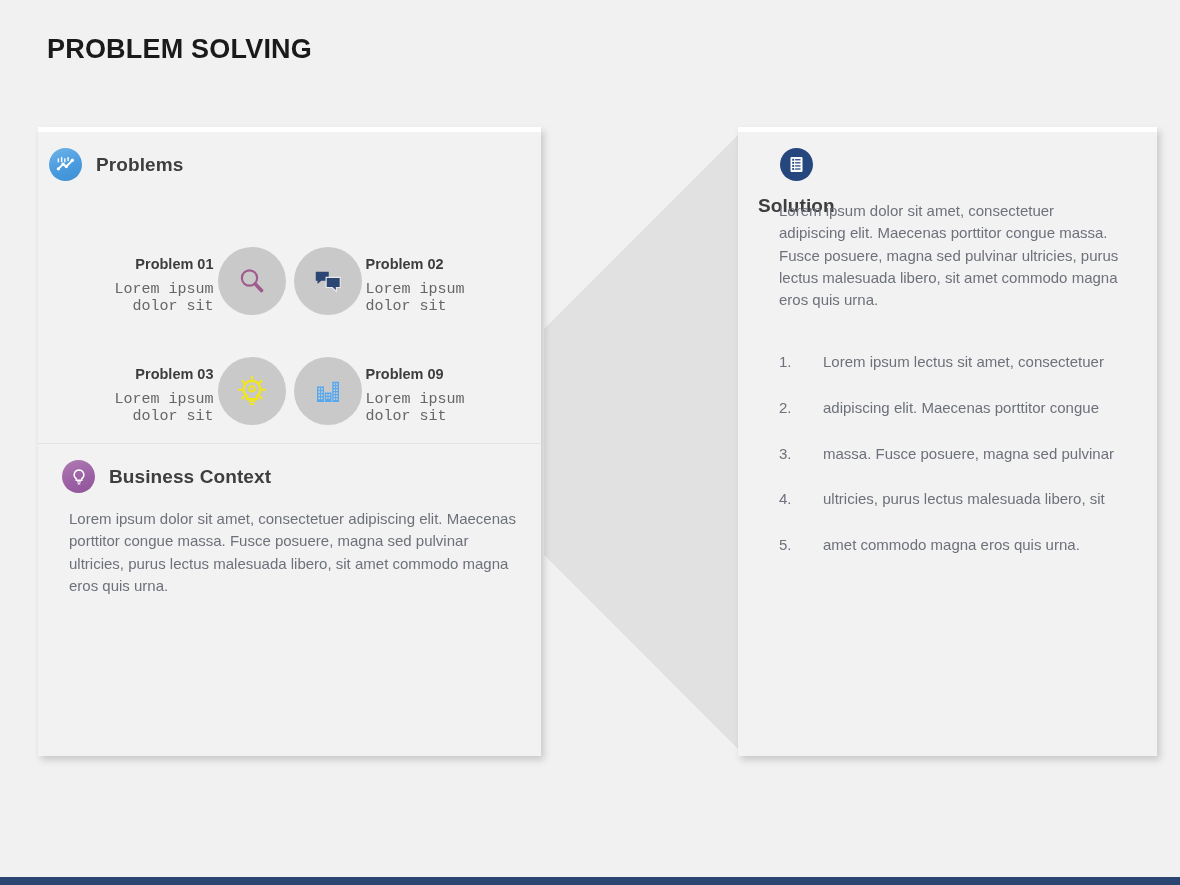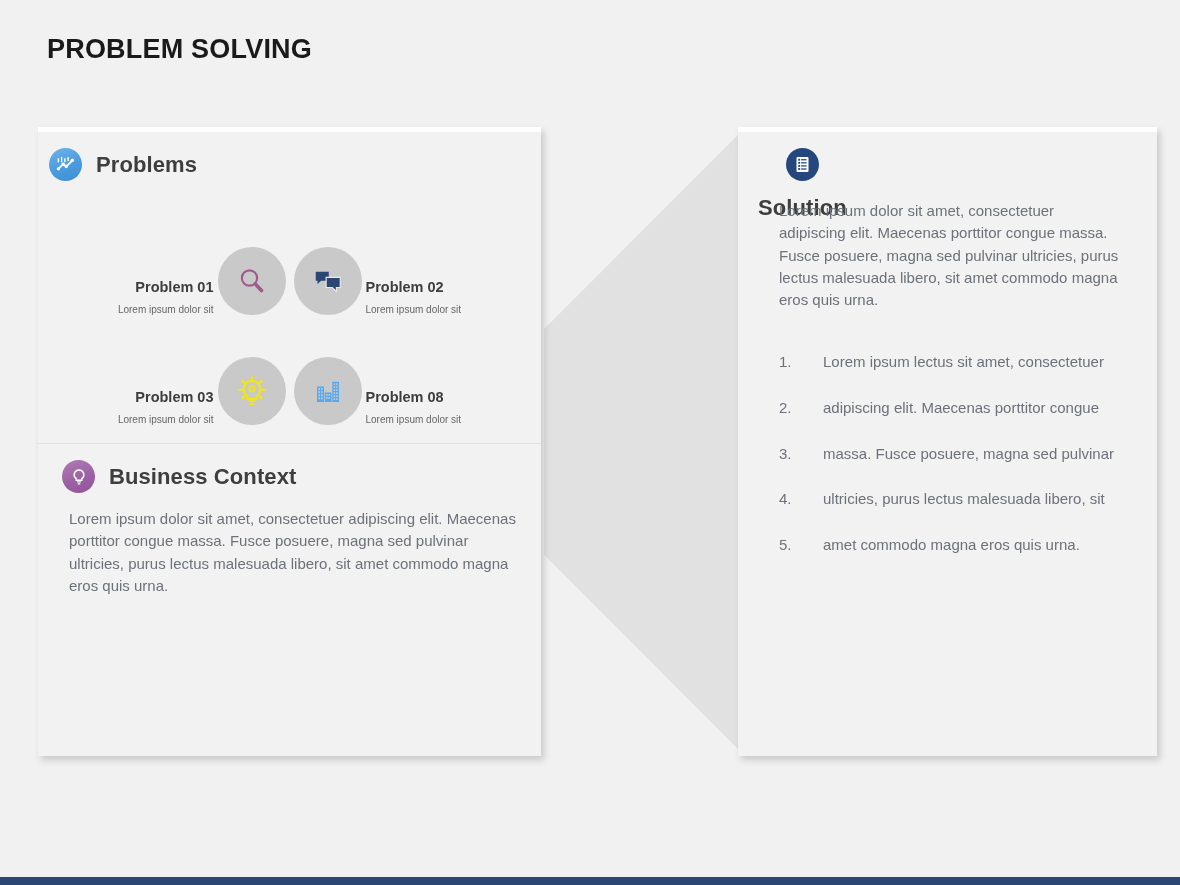--- a/index.html
+++ b/index.html
@@ -71,21 +71,21 @@
     align-items: center;
     justify-content: center;
     flex: 0 0 auto;
   }
   .head-icon.blue   { background: linear-gradient(160deg,#6fb4e8 0%,#4a9bdf 55%,#3f8ed3 100%); }
   .head-icon.purple { background: linear-gradient(160deg,#b07cb4 0%,#9b5fa3 60%,#90569a 100%); }
   .head-icon.navy   { background: #26477e; }
   .head-icon svg { display: block; }
 
   .head-label {
-    font-size: 22px;
+    font-size: 19px;
     font-weight: bold;
     color: #3e3e3e;
     letter-spacing: 0.1px;
     white-space: nowrap;
   }
 
   
   .problems-head { position: absolute; left: 49px; top: 148px; }
 
   
@@ -102,22 +102,23 @@
   .prob-text.right-aligned { text-align: right; }
   .prob-text.left-aligned  { text-align: left; }
 
   .prob-title {
     font-size: 14.5px;
     font-weight: bold;
     color: #3d3d3d;
     margin-bottom: 9px;
   }
   .prob-sub {
-    font-size: 10px;
+    font-size: 15px;
     color: #666666;
+    font-family: Liberation Mono, monospace;
   }
 
   .prob-circle {
     width: 68px; height: 68px;
     border-radius: 50%;
     background: #c9c9c9;
     display: flex;
     align-items: center;
     justify-content: center;
     flex: 0 0 auto;
@@ -300,21 +301,21 @@
               <rect x="18.5" y="13" width="1.2" height="1.4"></rect>
             <rect x="16.5" y="15.4" width="1.2" height="1.4"></rect>
               <rect x="18.5" y="15.4" width="1.2" height="1.4"></rect>
             <rect x="16.5" y="17.8" width="1.2" height="1.4"></rect>
               <rect x="18.5" y="17.8" width="1.2" height="1.4"></rect>
           </g>
         </svg>
       </span>
     </div>
     <div class="prob-text left-aligned">
-      <div class="prob-title">Problem 08</div>
+      <div class="prob-title">Problem 09</div>
       <div class="prob-sub">Lorem ipsum dolor sit</div>
     </div>
   </div>
 
 </div>
 
 <div class="panel-divider"></div>
 
 <div class="section-head context-head">
   <span class="head-icon purple">

